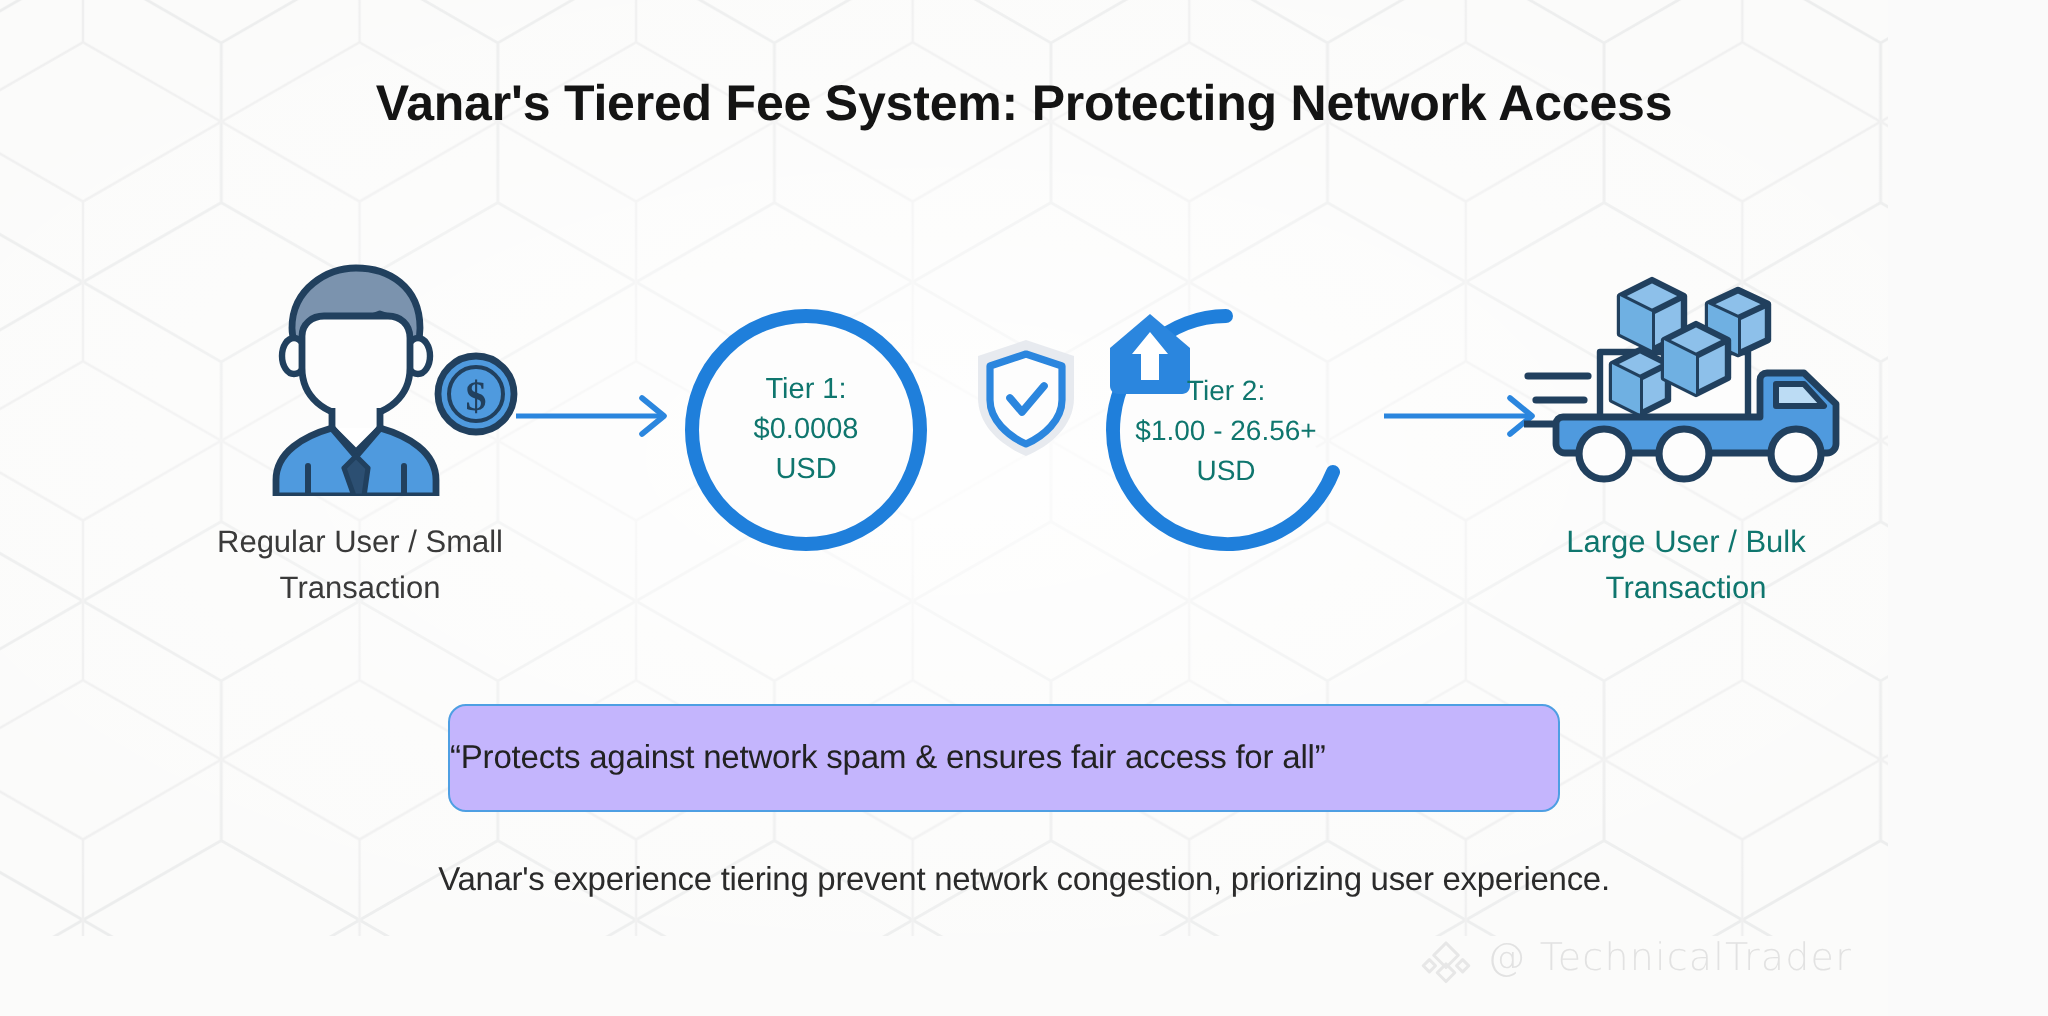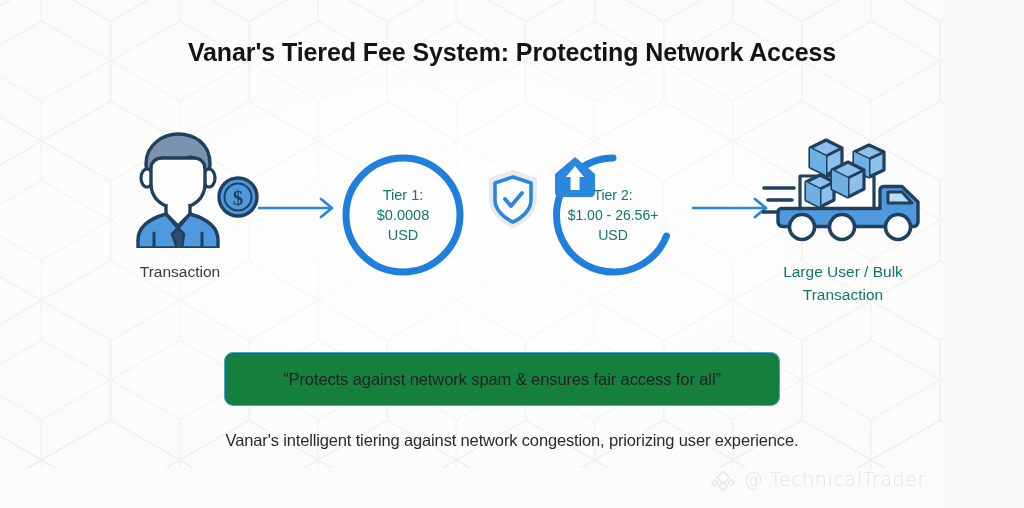--- a/index.html
+++ b/index.html
@@ -125,24 +125,24 @@
 
   
   .quote-box {
     position: absolute;
     left: 224px;
     top: 352px;
     width: 556px;
     height: 54px;
     border: 1.6px solid #4e9fe3;
     border-radius: 9px;
-    background: #15803d;
+    background: #c4b5fd;
     display: flex;
     align-items: center;
-    justify-content: center;
+    justify-content: flex-start;
     box-sizing: border-box;
   }
   .quote-text {
     font-size: 16.5px;
     color: #222;
     letter-spacing: -0.1px;
   }
 
   .caption {
     position: absolute;
@@ -222,20 +222,21 @@
 
         <path d="M34 120 L34 105" stroke="#21405e" stroke-width="3" stroke-linecap="round"></path>
         <path d="M82 120 L82 105" stroke="#21405e" stroke-width="3" stroke-linecap="round"></path>
 
         <circle cx="118" cy="69" r="19" fill="#4f9ade" stroke="#21405e" stroke-width="3.4"></circle>
         <circle cx="118" cy="69" r="13.5" fill="none" stroke="#21405e" stroke-width="2"></circle>
         <text x="118" y="77" text-anchor="middle" font-family="Liberation Serif, serif" font-size="21" font-weight="bold" fill="#21405e">$</text>
       </svg>
     </div>
     <div class="actor-left-label">
+      <div>Regular User / Small</div>
       <div>Transaction</div>
     </div>
 
     <svg class="arrow1" viewBox="0 0 84 26">
       <path d="M0 13 L72 13" stroke="#2b86de" stroke-width="2.4" stroke-linecap="round"></path>
       <path d="M63 4 L74 13 L63 22" fill="none" stroke="#2b86de" stroke-width="2.8" stroke-linecap="round" stroke-linejoin="round"></path>
     </svg>
 
     <div class="tier tier1">
       <svg viewBox="0 0 126 126">
@@ -319,21 +320,21 @@
     </div>
     <div class="actor-right-label">
       <div>Large User / Bulk</div>
       <div>Transaction</div>
     </div>
 
     <div class="quote-box">
       <span class="quote-text">“Protects against network spam &amp; ensures fair access for all”</span>
     </div>
 
-    <div class="caption">Vanar's intelligent tiering against network congestion, priorizing user experience.</div>
+    <div class="caption">Vanar's experience tiering prevent network congestion, priorizing user experience.</div>
 
     <div class="watermark">
       <svg class="watermark-mark" viewBox="0 0 32 32">
         <g fill="none" stroke="#d8d8d8" stroke-width="1.8" stroke-linejoin="round">
           <path d="M16 4 L23 11 L16 18 L9 11 Z"></path>
           <path d="M6.5 13.5 L10 17 L6.5 20.5 L3 17 Z"></path>
           <path d="M25.5 13.5 L29 17 L25.5 20.5 L22 17 Z"></path>
           <path d="M16 16 L21 21 L16 26 L11 21 Z"></path>
         </g>
       </svg>

